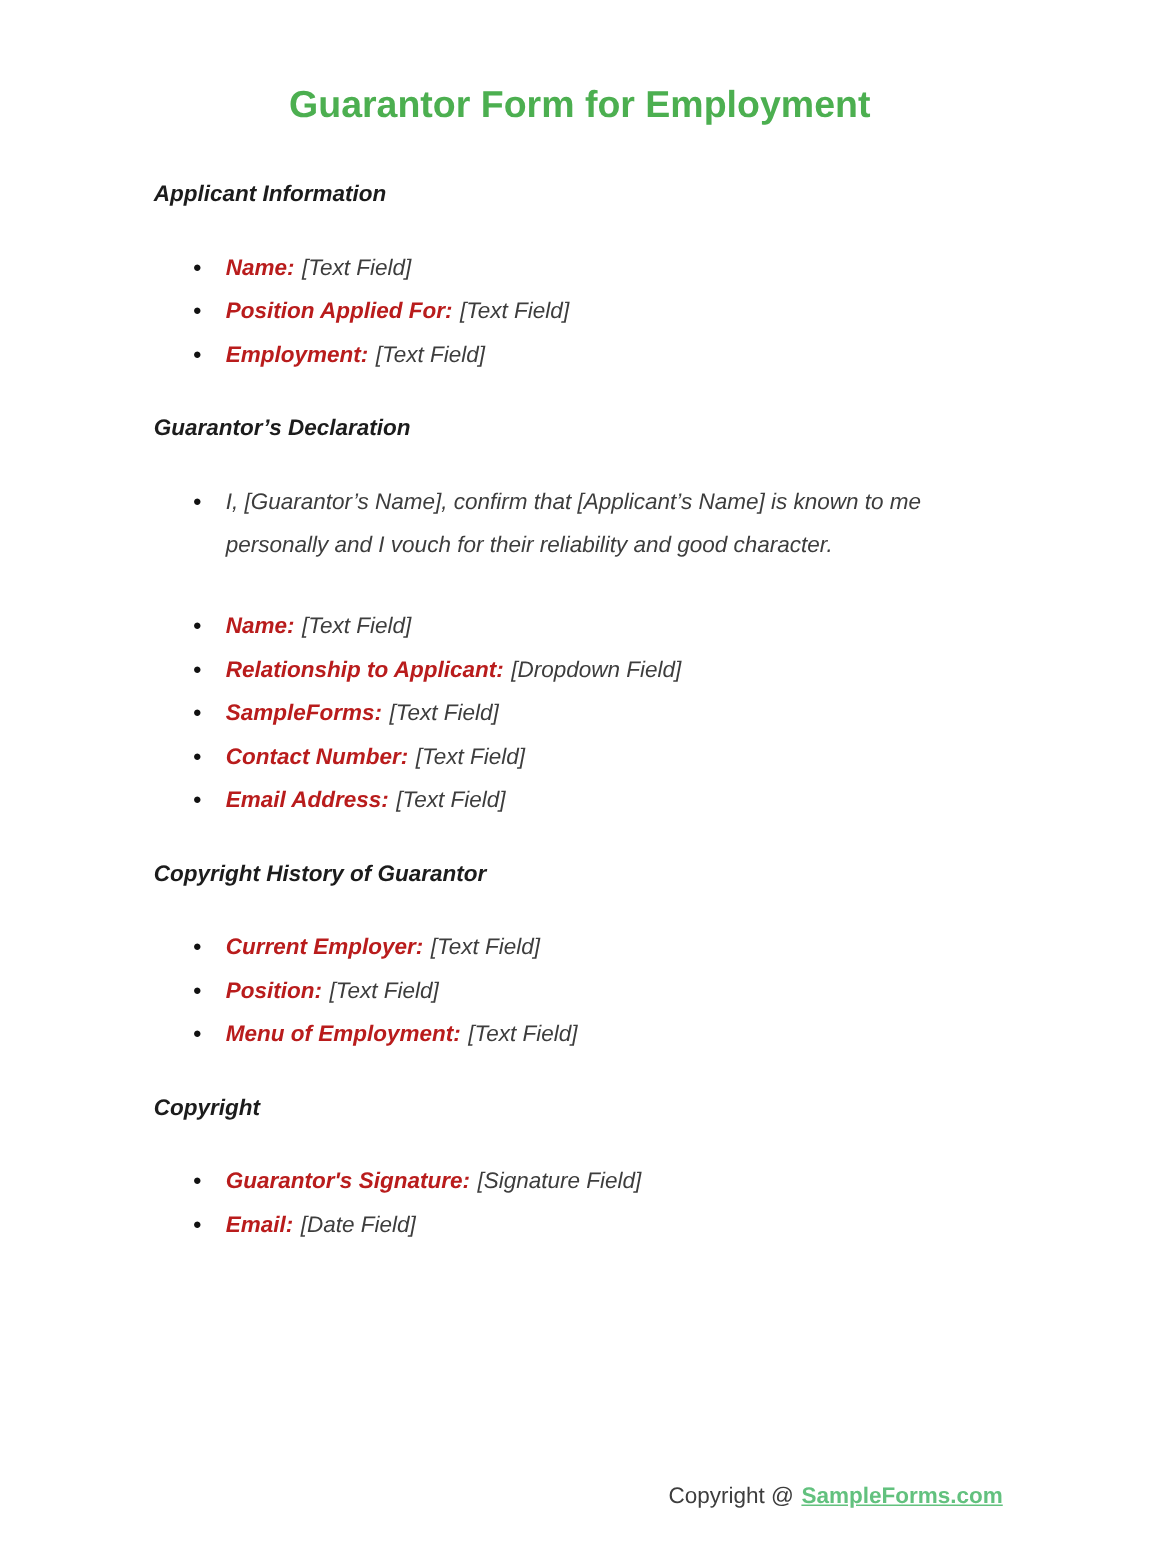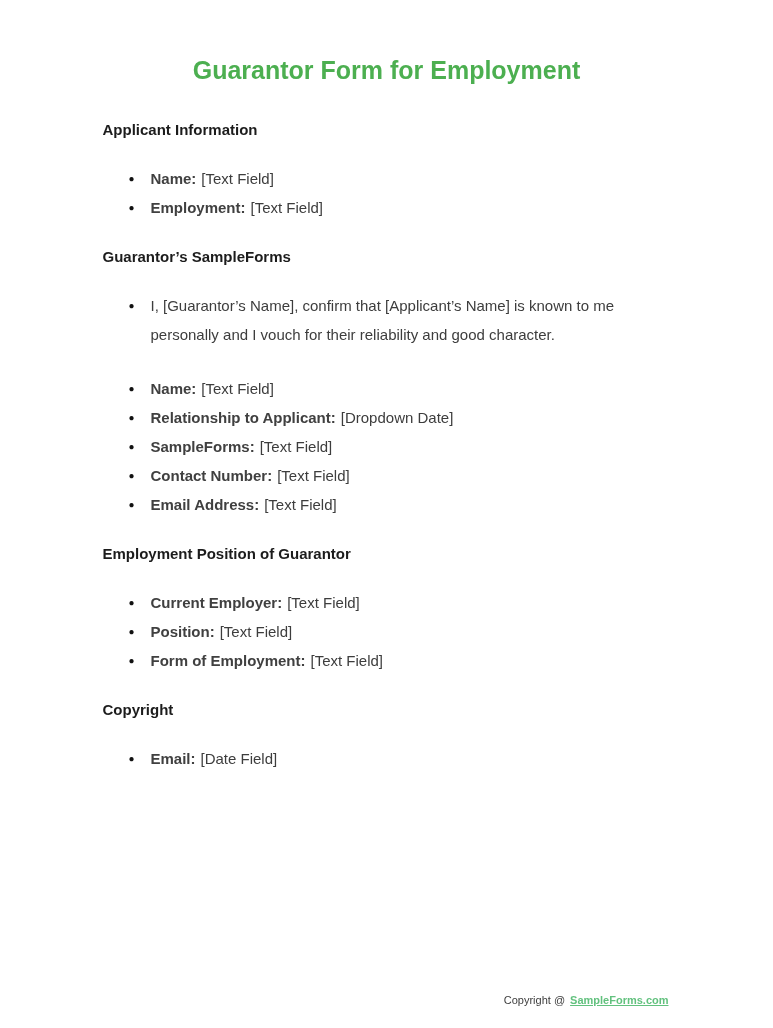--- a/index.html
+++ b/index.html
@@ -25,21 +25,21 @@
 
   .page-title {
     margin: 0;
     font-size: 25px;
     line-height: 30px;
     font-weight: bold;
     text-align: center;
     color: var(--title-green);
   }
 
-  .form-section { margin: 0; }
+  .form-section { margin: 0; font-style: italic; }
   .form-section.first { margin-top: 35px; }
   .form-section + .form-section { margin-top: 25px; }
 
   .form-section h2 {
     margin: 0;
     font-size: 15px;
     line-height: 20px;
     font-weight: bold;
     color: #1c1c1c;
   }
@@ -63,31 +63,31 @@
     position: absolute;
     left: 26px;
     top: 0;
     font-size: 10px;
     line-height: 29px;
     color: #111;
   }
 
   .lbl {
     font-weight: bold;
-    color: #404040;
+    color: #b91c1c;
   }
   .lbl:not(:empty) { margin-right: 5px; }
 
   .val { color: #3d3d3d; margin-top: 38px; }
 
   .footer {
     position: absolute;
     right: 75px;
     bottom: 22px;
-    font-size: 11px;
+    font-size: 15px;
     color: #3d3d3d;
   }
 
   .footer-link {
     margin-left: 5px;
     color: var(--link-green);
     font-weight: bold;
     text-decoration: underline;
     cursor: pointer;
   }
@@ -97,53 +97,55 @@
 
 <div class="page">
   <div class="content">
 
     <h1 class="page-title">Guarantor Form for Employment</h1>
 
     <section class="form-section first">
       <h2>Applicant Information</h2>
       <ul class="field-list">
         <li><span class="lbl">Name:</span><span class="val">[Text Field]</span></li>
+        <li><span class="lbl">Position Applied For:</span><span class="val">[Text Field]</span></li>
         <li><span class="lbl">Employment:</span><span class="val">[Text Field]</span></li>
       </ul>
     </section>
 
     <section class="form-section">
-      <h2>Guarantor’s SampleForms</h2>
+      <h2>Guarantor’s Declaration</h2>
       <ul class="field-list">
         <li><span class="lbl"></span><span class="val">I, [Guarantor’s Name], confirm that [Applicant’s Name] is known to me personally and I vouch for their reliability and good character.</span></li>
       </ul>
     </section>
 
     <section class="form-section">
       <ul class="field-list">
         <li><span class="lbl">Name:</span><span class="val">[Text Field]</span></li>
-        <li><span class="lbl">Relationship to Applicant:</span><span class="val">[Dropdown Date]</span></li>
+        <li><span class="lbl">Relationship to Applicant:</span><span class="val">[Dropdown Field]</span></li>
         <li><span class="lbl">SampleForms:</span><span class="val">[Text Field]</span></li>
         <li><span class="lbl">Contact Number:</span><span class="val">[Text Field]</span></li>
         <li><span class="lbl">Email Address:</span><span class="val">[Text Field]</span></li>
       </ul>
     </section>
 
     <section class="form-section">
-      <h2>Employment Position of Guarantor</h2>
+      <h2>Copyright History of Guarantor</h2>
       <ul class="field-list">
         <li><span class="lbl">Current Employer:</span><span class="val">[Text Field]</span></li>
         <li><span class="lbl">Position:</span><span class="val">[Text Field]</span></li>
-        <li><span class="lbl">Form of Employment:</span><span class="val">[Text Field]</span></li>
+        <li><span class="lbl">Menu of Employment:</span><span class="val">[Text Field]</span></li>
       </ul>
     </section>
 
     <section class="form-section">
       <h2>Copyright</h2>
       <ul class="field-list">
+        <li><span class="lbl">Guarantor's Signature:</span><span class="val">[Signature Field]</span></li>
         <li><span class="lbl">Email:</span><span class="val">[Date Field]</span></li>
       </ul>
     </section>
 
   </div>
 
   <div class="footer">
     <span>Copyright @</span><a class="footer-link">SampleForms.com</a>
   </div>
 </div>

